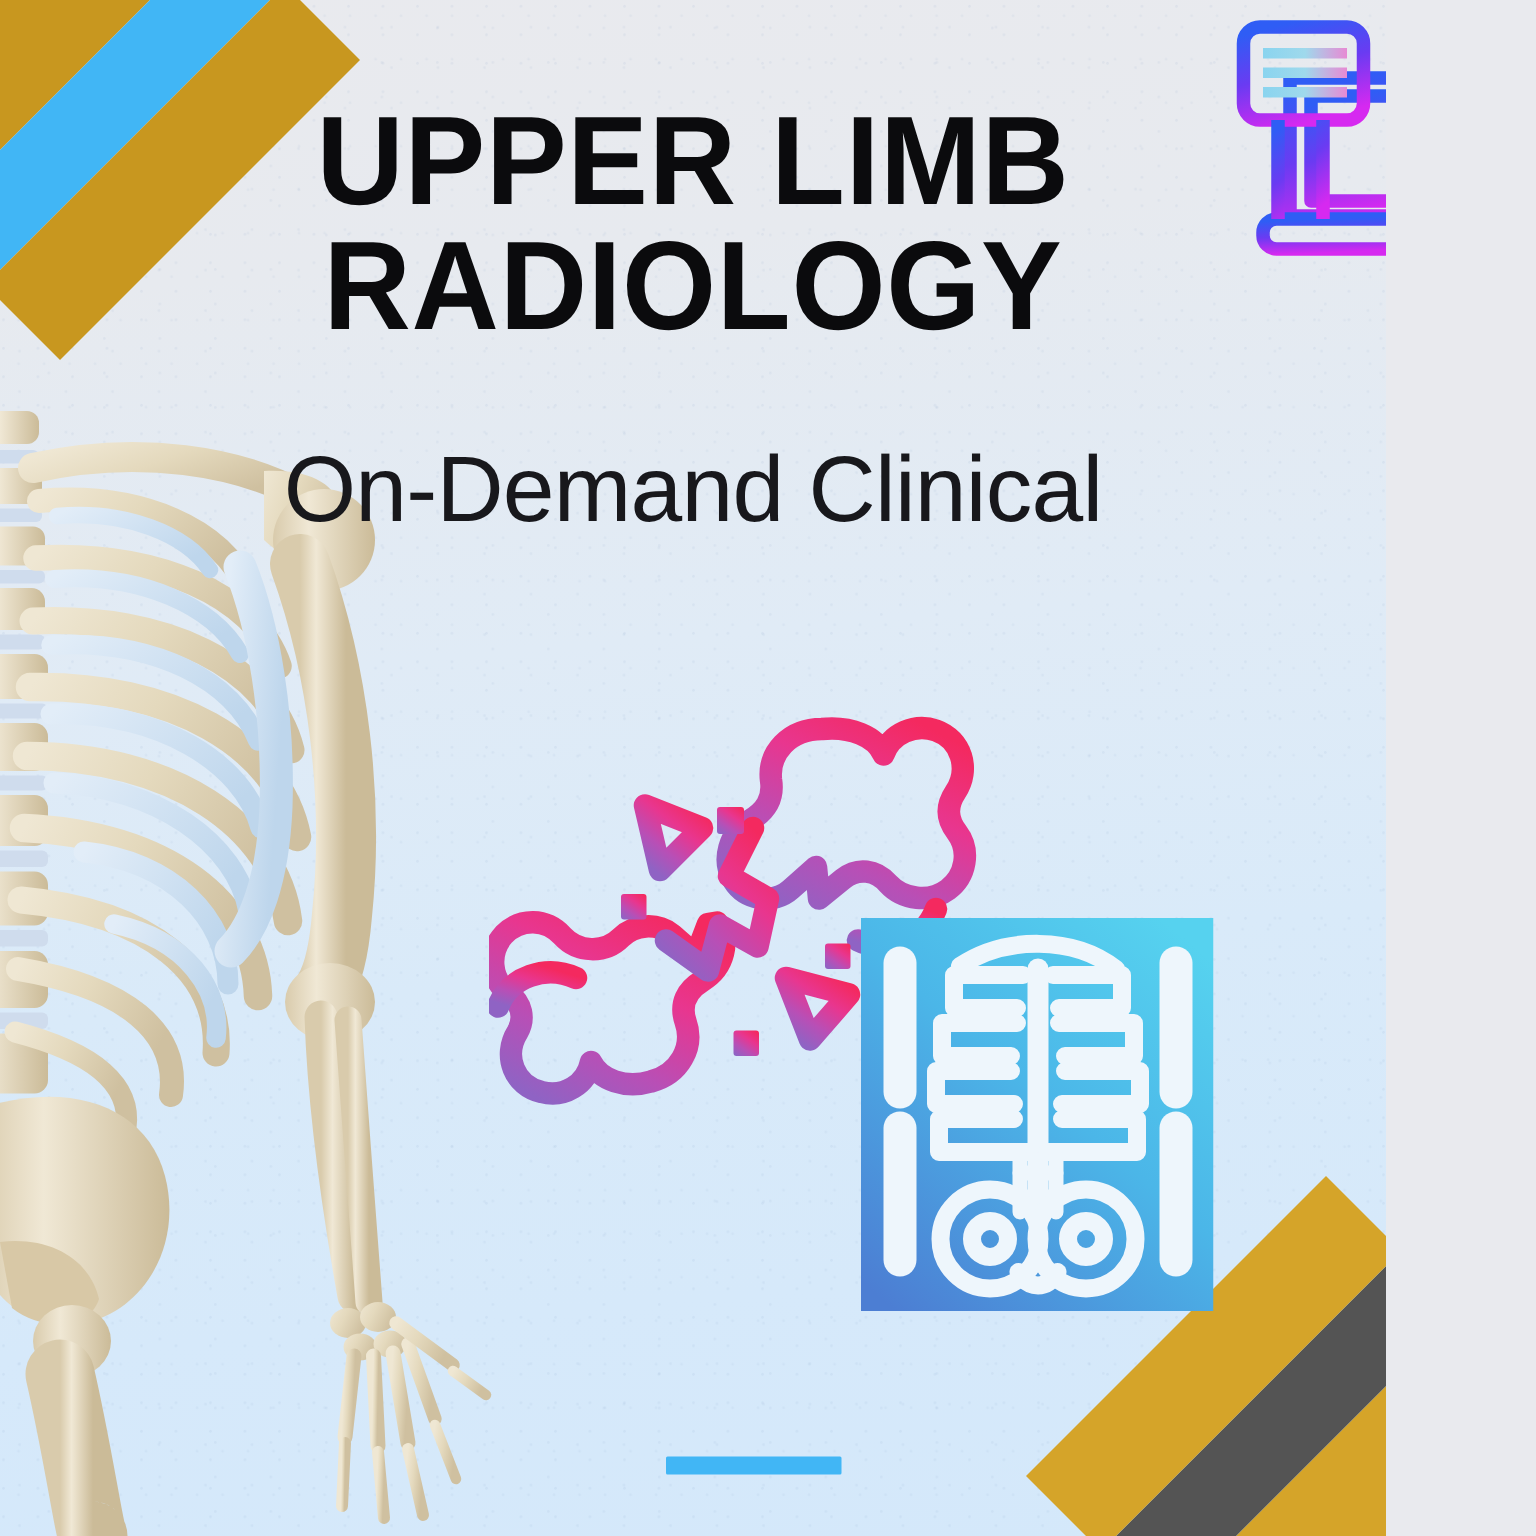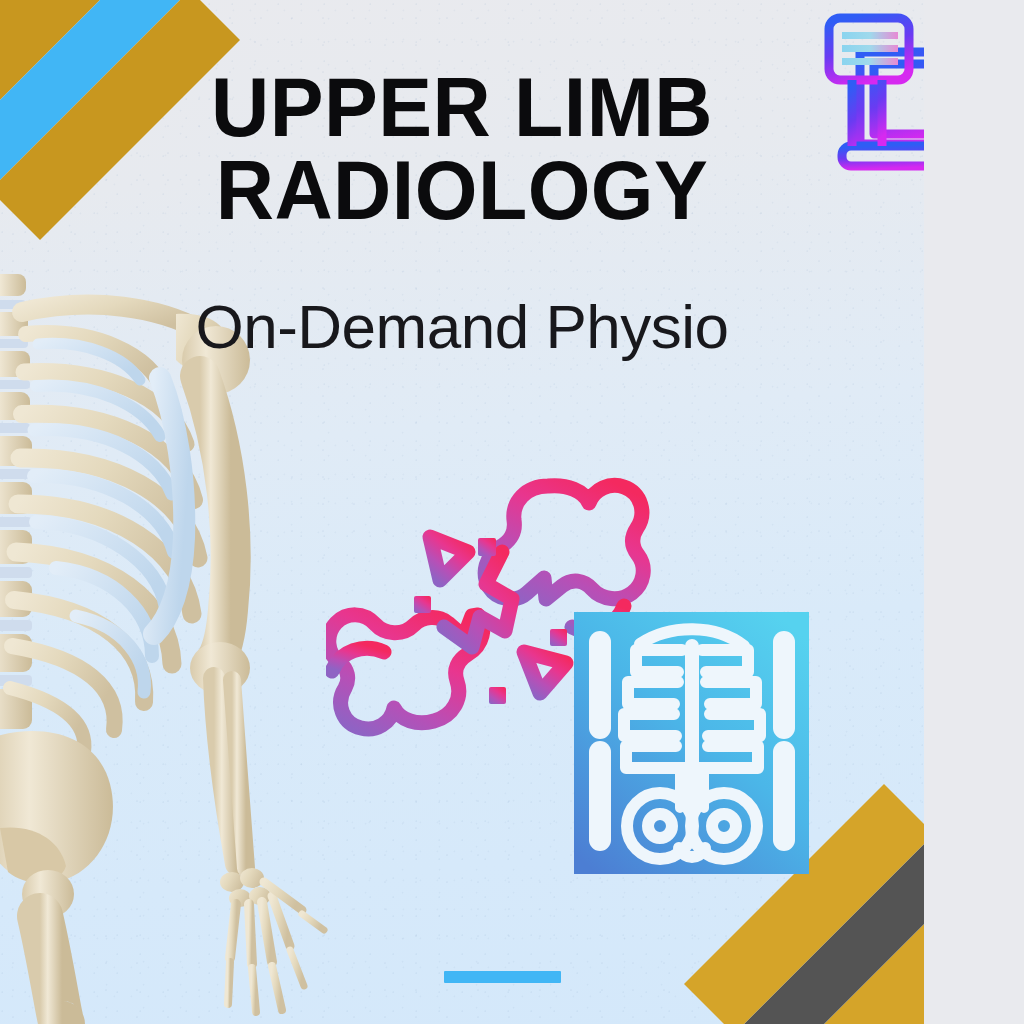--- a/index.html
+++ b/index.html
@@ -215,21 +215,21 @@
     <polygon points="300,190 300,100 390,190" fill="#545454"></polygon>
     <polygon points="390,190 340,140 140,340 190,390" fill="#d5a429"></polygon>
     <polygon points="340,140 300,100 100,300 140,340" fill="#545454"></polygon>
     <polygon points="300,100 250,50 50,250 100,300" fill="#d5a429"></polygon>
   </svg>
 
   <div class="title-wrap">
     <div class="title-line">UPPER LIMB</div>
     <div class="title-line">RADIOLOGY</div>
   </div>
-  <div class="subtitle">On-Demand Physio</div>
+  <div class="subtitle">On-Demand Clinical</div>
 
   <svg id="laptop-icon" viewBox="0 0 206 170">
     <defs>
       <linearGradient id="lapG" x1="0.25" y1="0" x2="0.6" y2="1">
         <stop offset="0%" stop-color="#2f5df5"></stop>
         <stop offset="48%" stop-color="#6a3bf2"></stop>
         <stop offset="100%" stop-color="#d629f0"></stop>
       </linearGradient>
       <linearGradient id="barG" x1="0" y1="0" x2="1" y2="0">
         <stop offset="0%" stop-color="#8ad4ef"></stop>

